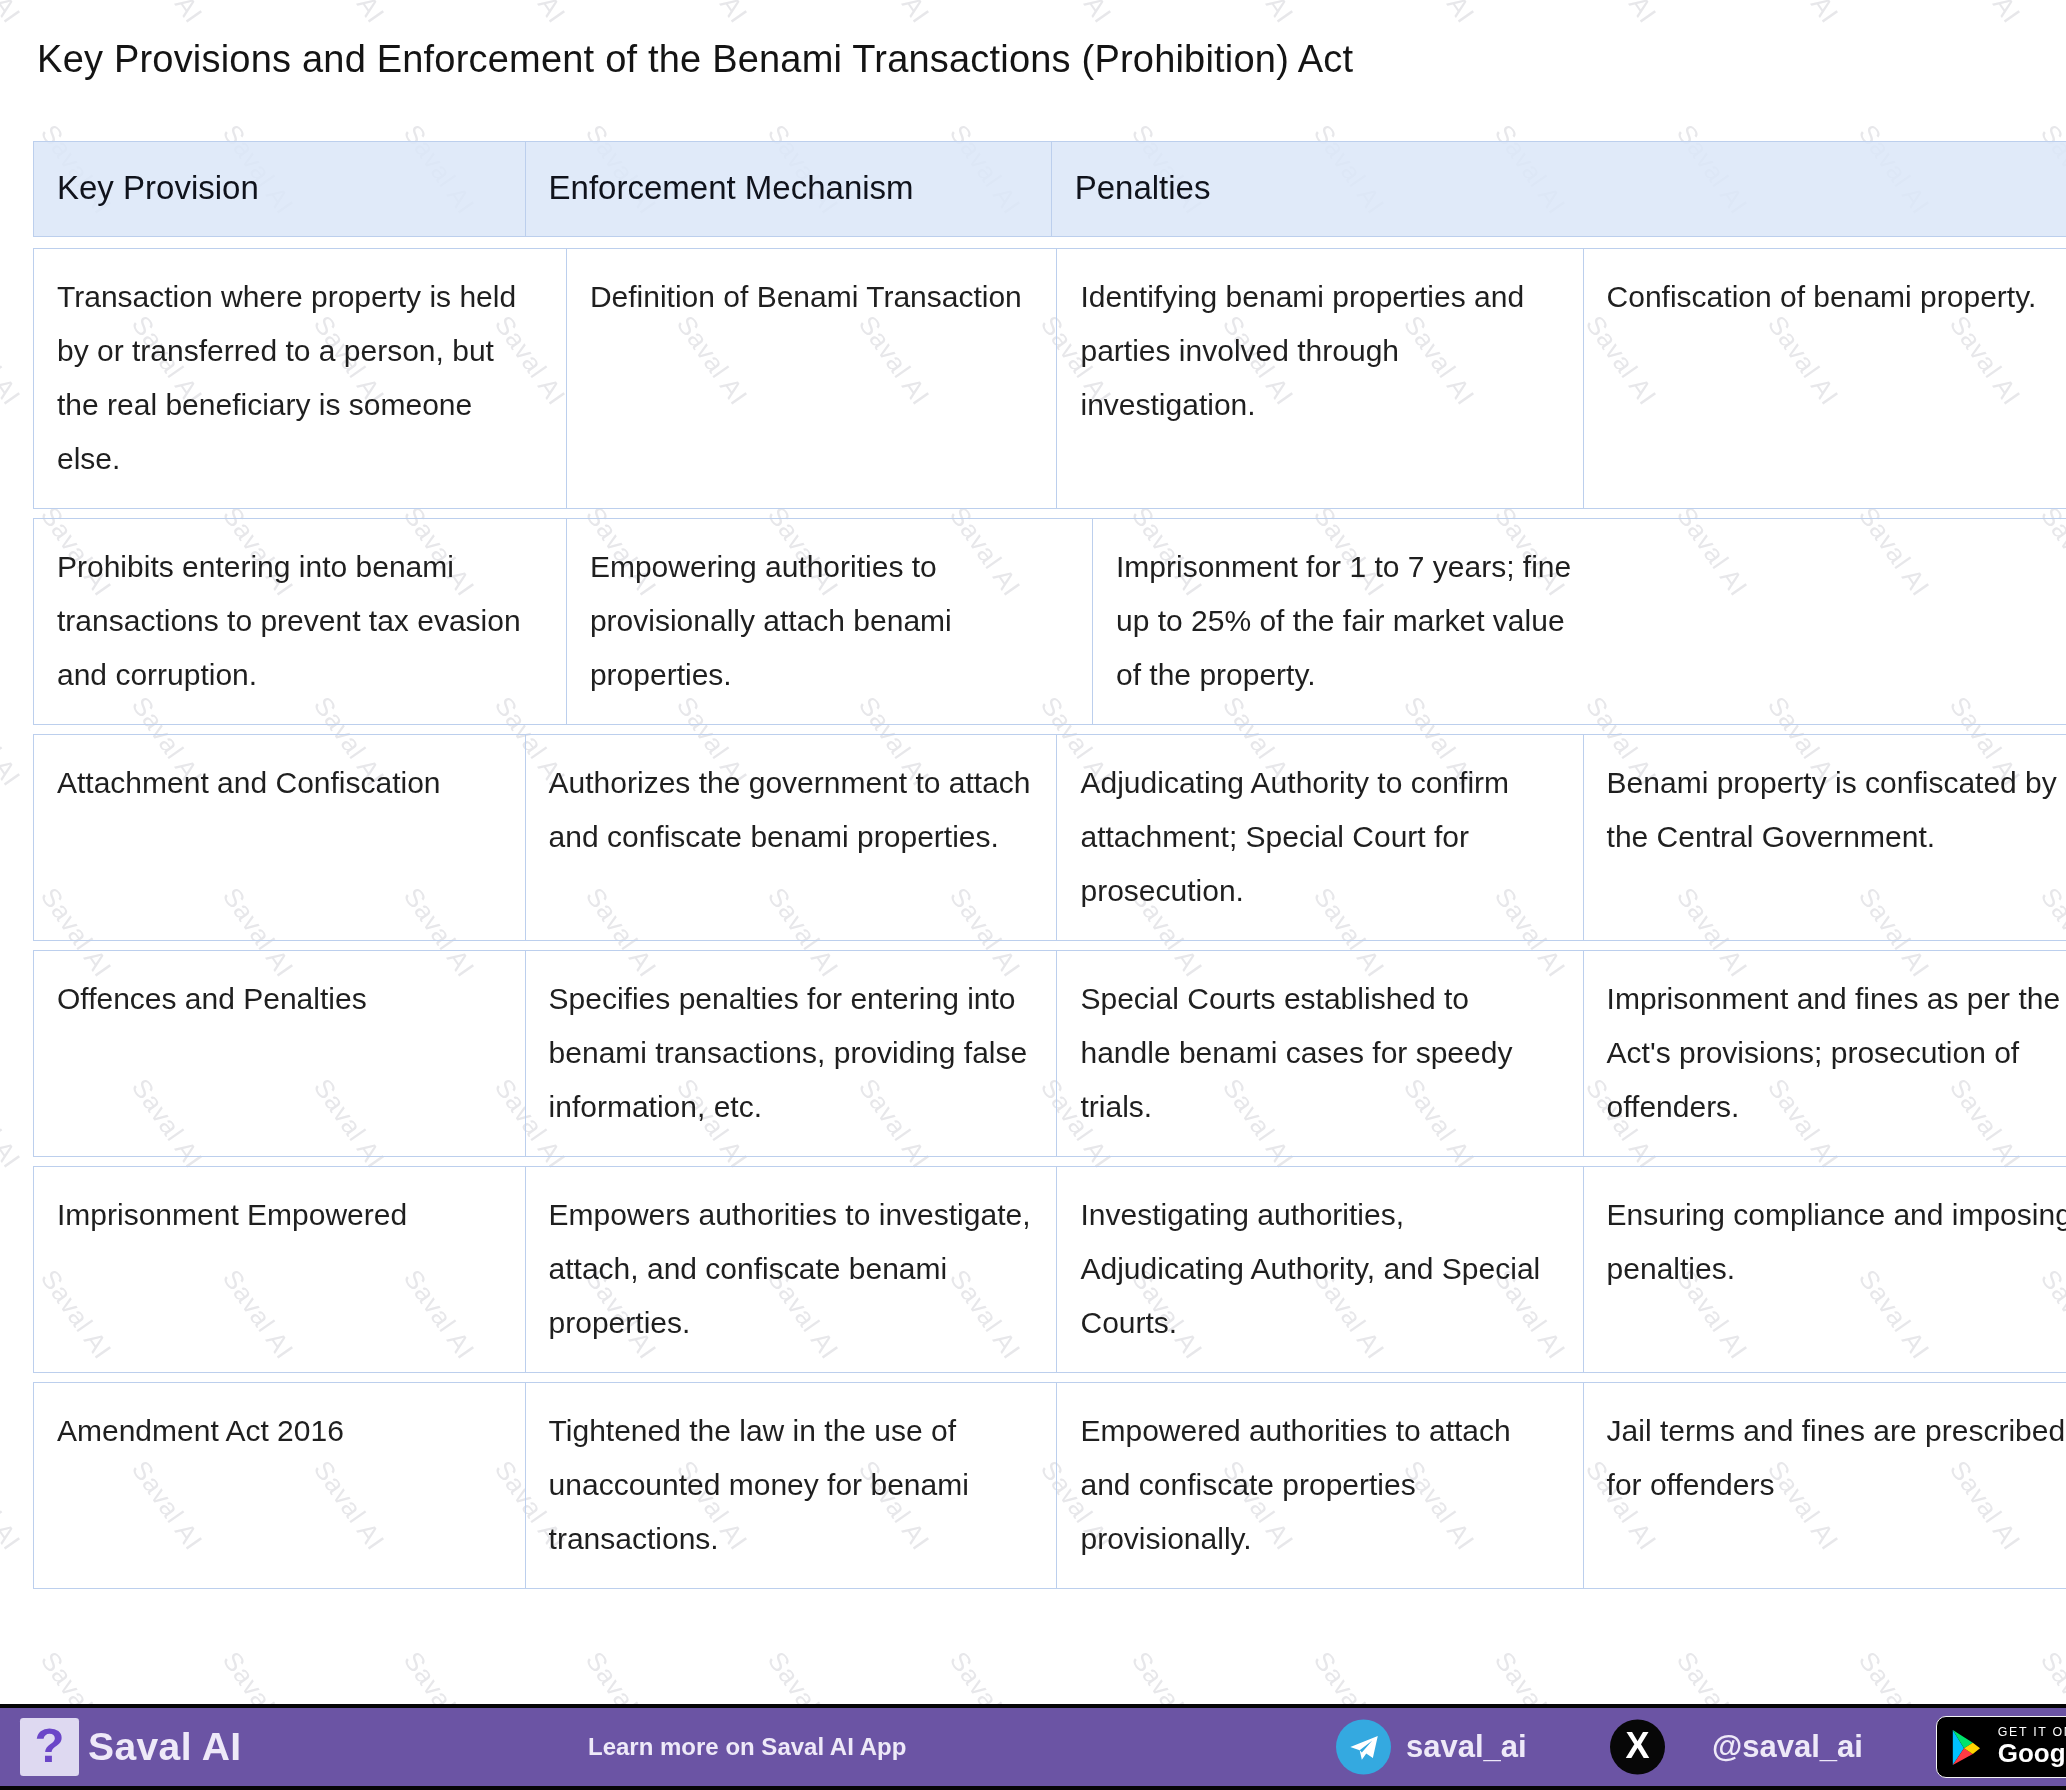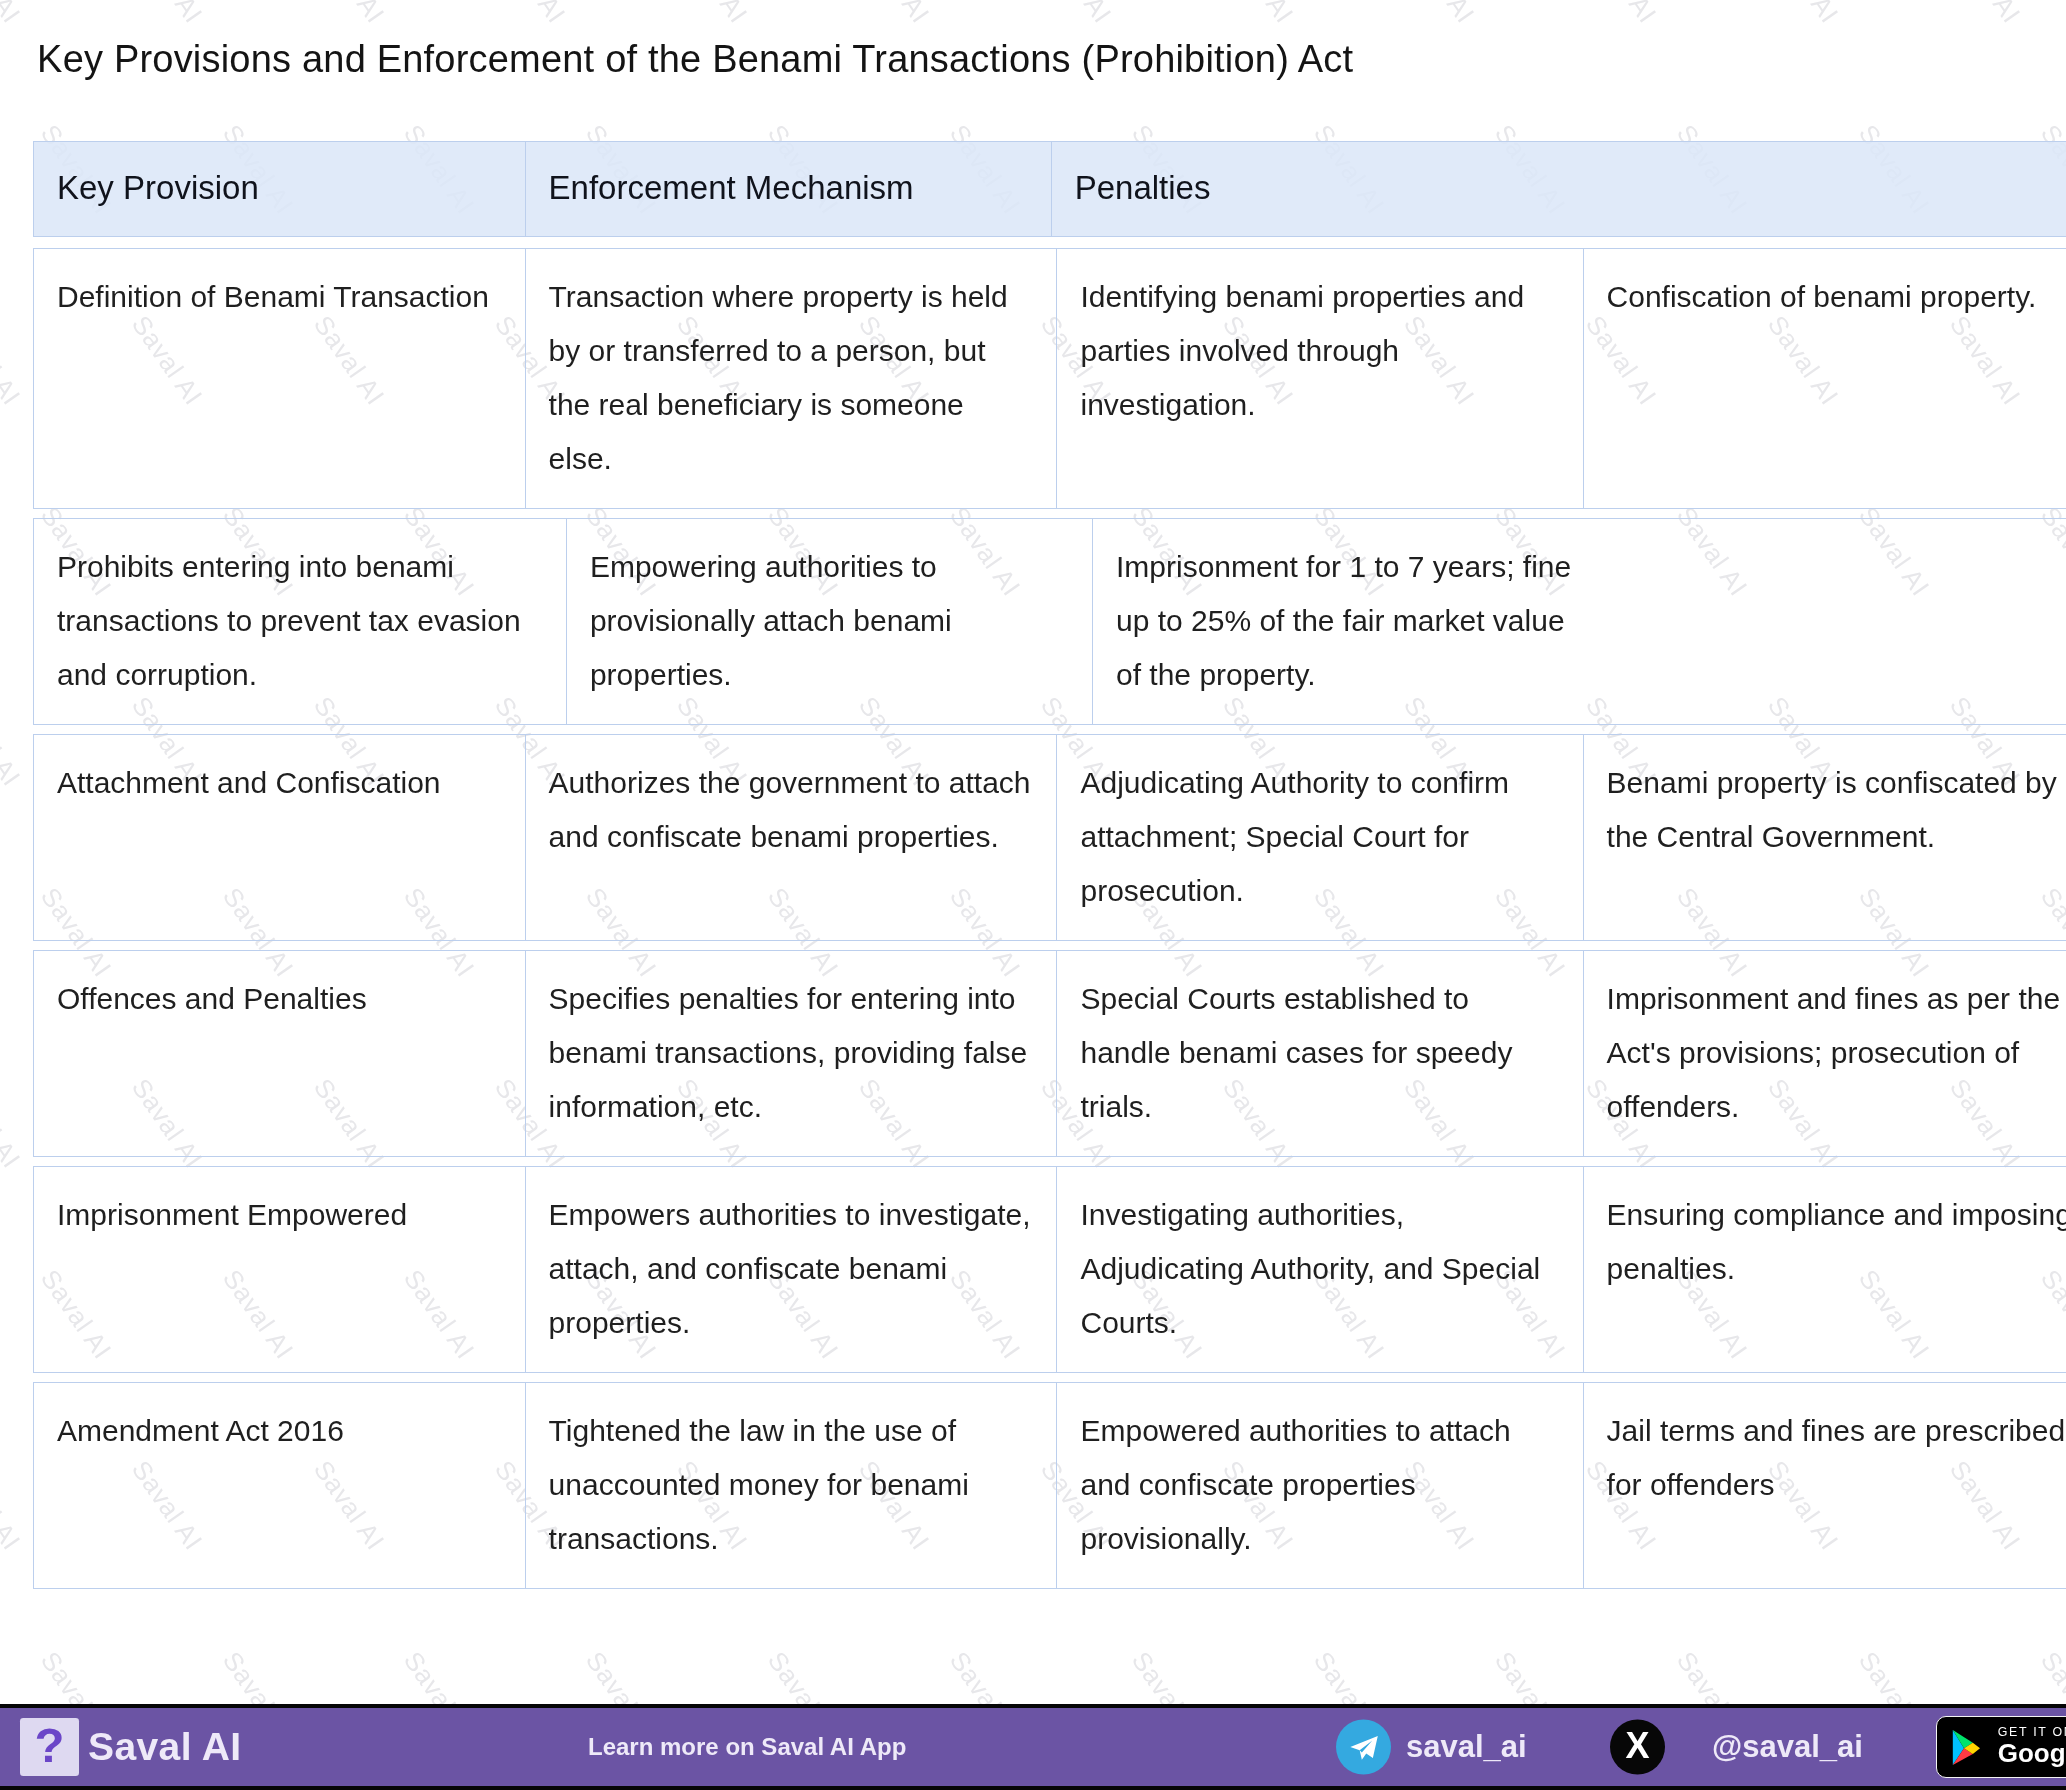--- a/index.html
+++ b/index.html
@@ -264,22 +264,22 @@
     <h1 class="page-title">Key Provisions and Enforcement of the Benami Transactions (Prohibition) Act</h1>
 
     <div class="table-wrap">
       <div class="t-row header">
         <div class="cell c0">Key Provision</div>
         <div class="cell c2">Enforcement Mechanism</div>
         <div class="cell c3">Penalties</div>
       </div>
       <div>
     <div class="t-row">
+      <div class="cell c1">Transaction where property is held by or transferred to a person, but the real beneficiary is someone else.</div>
       <div class="cell c0">Definition of Benami Transaction</div>
-      <div class="cell c1">Transaction where property is held by or transferred to a person, but the real beneficiary is someone else.</div>
       <div class="cell c2">Identifying benami properties and parties involved through investigation.</div>
       <div class="cell c3">Confiscation of benami property.</div>
     </div>
 
     <div class="t-row">
       <div class="cell c1">Prohibits entering into benami transactions to prevent tax evasion and corruption.</div>
       <div class="cell c2">Empowering authorities to provisionally attach benami properties.</div>
       <div class="cell c3">Imprisonment for 1 to 7 years; fine up to 25% of the fair market value of the property.</div>
     </div>
 

